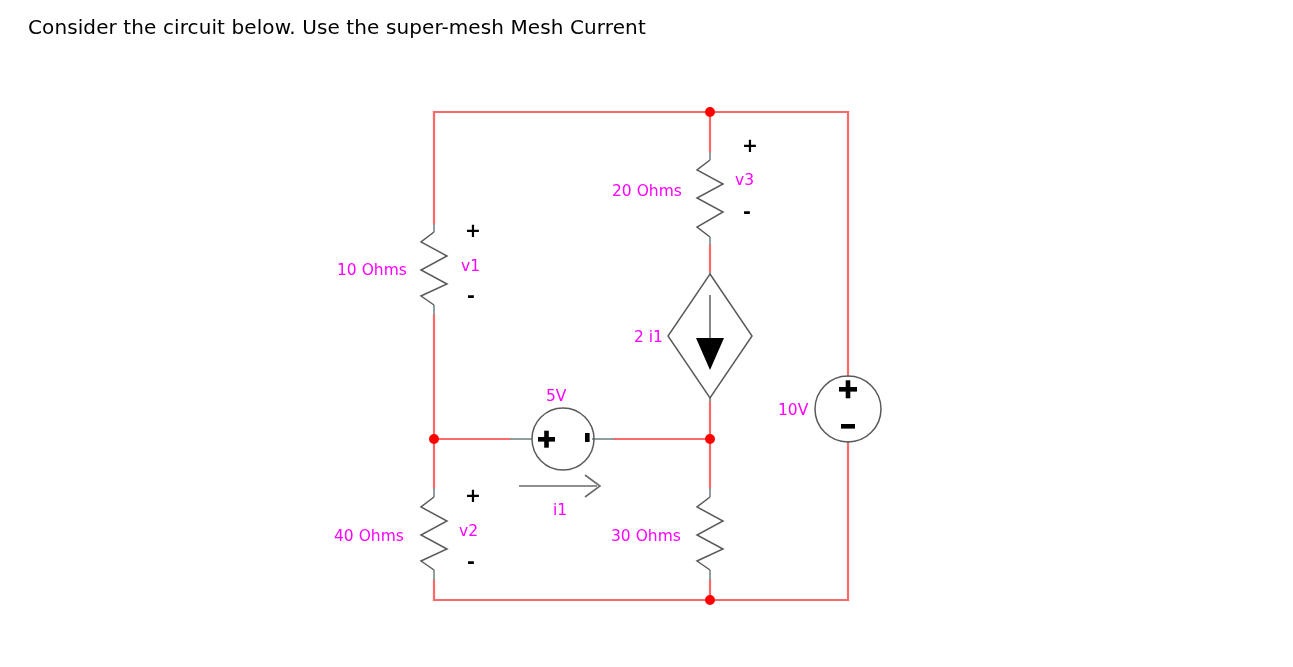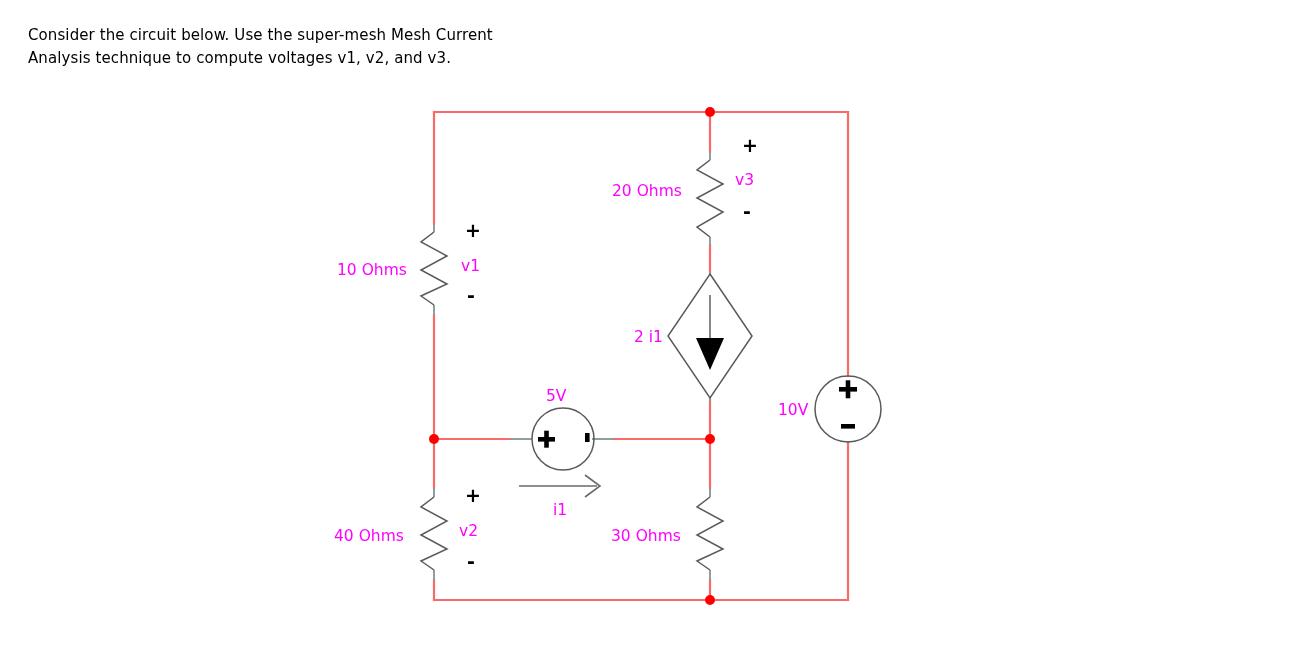--- a/index.html
+++ b/index.html
@@ -11,23 +11,23 @@
   body {
     width: 1293px;
     height: 667px;
     position: relative;
     font-family: "DejaVu Sans", "Liberation Sans", sans-serif;
     overflow: hidden;
   }
   #question-text {
     position: absolute;
     left: 28px;
-    top: 24px;
+    top: 12px;
     width: 760px;
-    font-size: 15px;
+    font-size: 20px;
     line-height: 1.52;
     color: #000000;
     letter-spacing: 0.1px;
   }
   #question-text div {
     white-space: pre;
   }
   #circuit-wrap {
     position: absolute;
     left: 0;
@@ -71,21 +71,20 @@
   }
   .arrowhead { fill: #000000; stroke: none; }
   .arrowline { stroke: #6a6a6a; stroke-width: 1.6; fill: none; }
   .arrowhead-open { stroke: #6a6a6a; stroke-width: 1.6; fill: none; }
 </style>
 </head>
 <body>
 
 <div id="question-text">
   <div>Consider the circuit below. Use the super-mesh Mesh Current</div>
-  <div>Analysis technique to compute voltages v1, v2, and v3.</div>
 </div>
 
 <div id="circuit-wrap">
 <svg id="circuit" width="1293" height="560" viewBox="0 0 1293 560" xmlns="http://www.w3.org/2000/svg">
 
   <path class="wire" d="M 434 22 L 848 22"></path>
 
   <path class="wire" d="M 434 22 L 434 134"></path>
 
   <path class="wire" d="M 434 225 L 434 349"></path>

